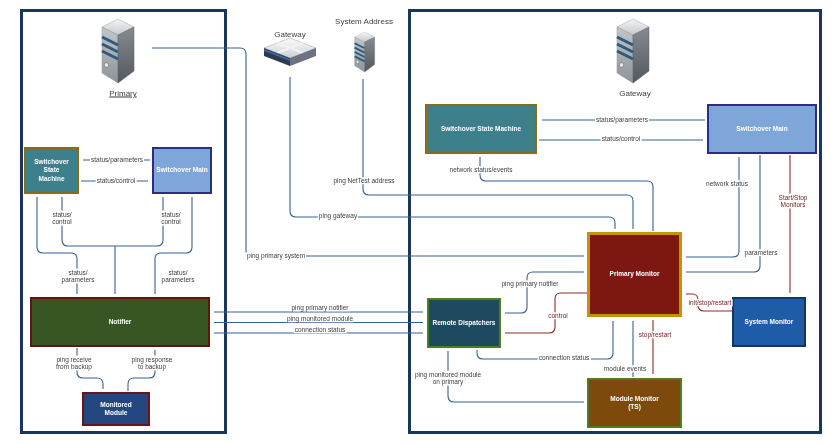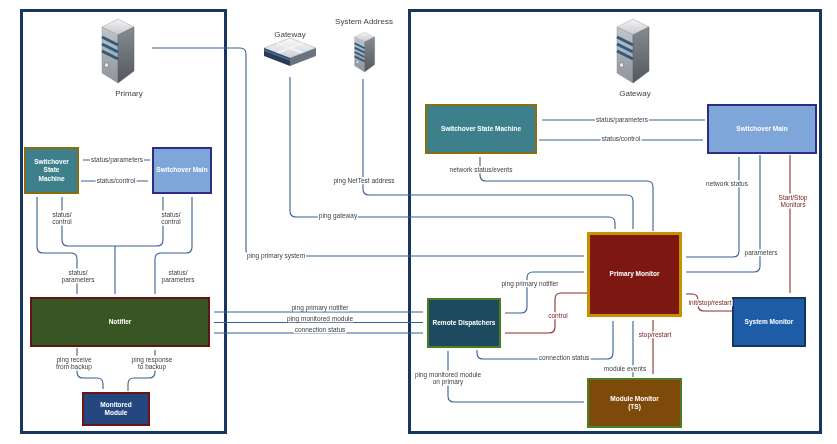--- a/index.html
+++ b/index.html
@@ -58,21 +58,21 @@
   <div class="iconwrap" style="left:349px;top:30px;">
     <svg width="30" height="44" viewBox="0 0 48 70">
       <polygon points="9,11 25,3 41,11 25,19" fill="url(#srvTop)" stroke="#9aa0a8" stroke-width="0.5"></polygon>
       <polygon points="9,11 25,19 25,67 9,57" fill="url(#srvFront)" stroke="#8d9299" stroke-width="0.5"></polygon>
       <polygon points="25,19 41,11 41,55 25,67" fill="url(#srvSide)" stroke="#5b6067" stroke-width="0.5"></polygon>
       <path d="M9,21 L25,29 M9,28 L25,36 M9,35 L25,43 M9,42 L25,50" stroke="#2e5a7d" stroke-width="3"></path>
       <circle cx="13.5" cy="51" r="2.3" fill="#e9e9e9" stroke="#666" stroke-width="0.6"></circle>
     </svg>
   </div>
 
-  <span class="seclbl" style="left:129px;top:93px;">Primary</span>
+  <span class="seclbl" style="left:123px;top:93px;text-decoration:underline;">Primary</span>
   <span class="seclbl" style="left:635px;top:93px;">Gateway</span>
   <span class="seclbl" style="left:290px;top:34px;">Gateway</span>
   <span class="seclbl" style="left:364px;top:21px;">System Address</span>
 
   <div class="box" style="left:24px;top:147px;width:55px;height:47px;background:#3E7F8C;border:2.5px solid #8A6D0C;">Switchover State
 Machine</div>
   <div class="box" style="left:152px;top:147px;width:60px;height:47px;background:#7EA6D8;border:2.5px solid #2D2D86;">Switchover Main</div>
   <div class="box" style="left:30px;top:297px;width:180px;height:50px;background:#375623;border:2.5px solid #641512;">Notifier</div>
   <div class="box" style="left:82px;top:392px;width:68px;height:34px;background:#24477F;border:2.5px solid #6E1513;">Monitored
 Module</div>

